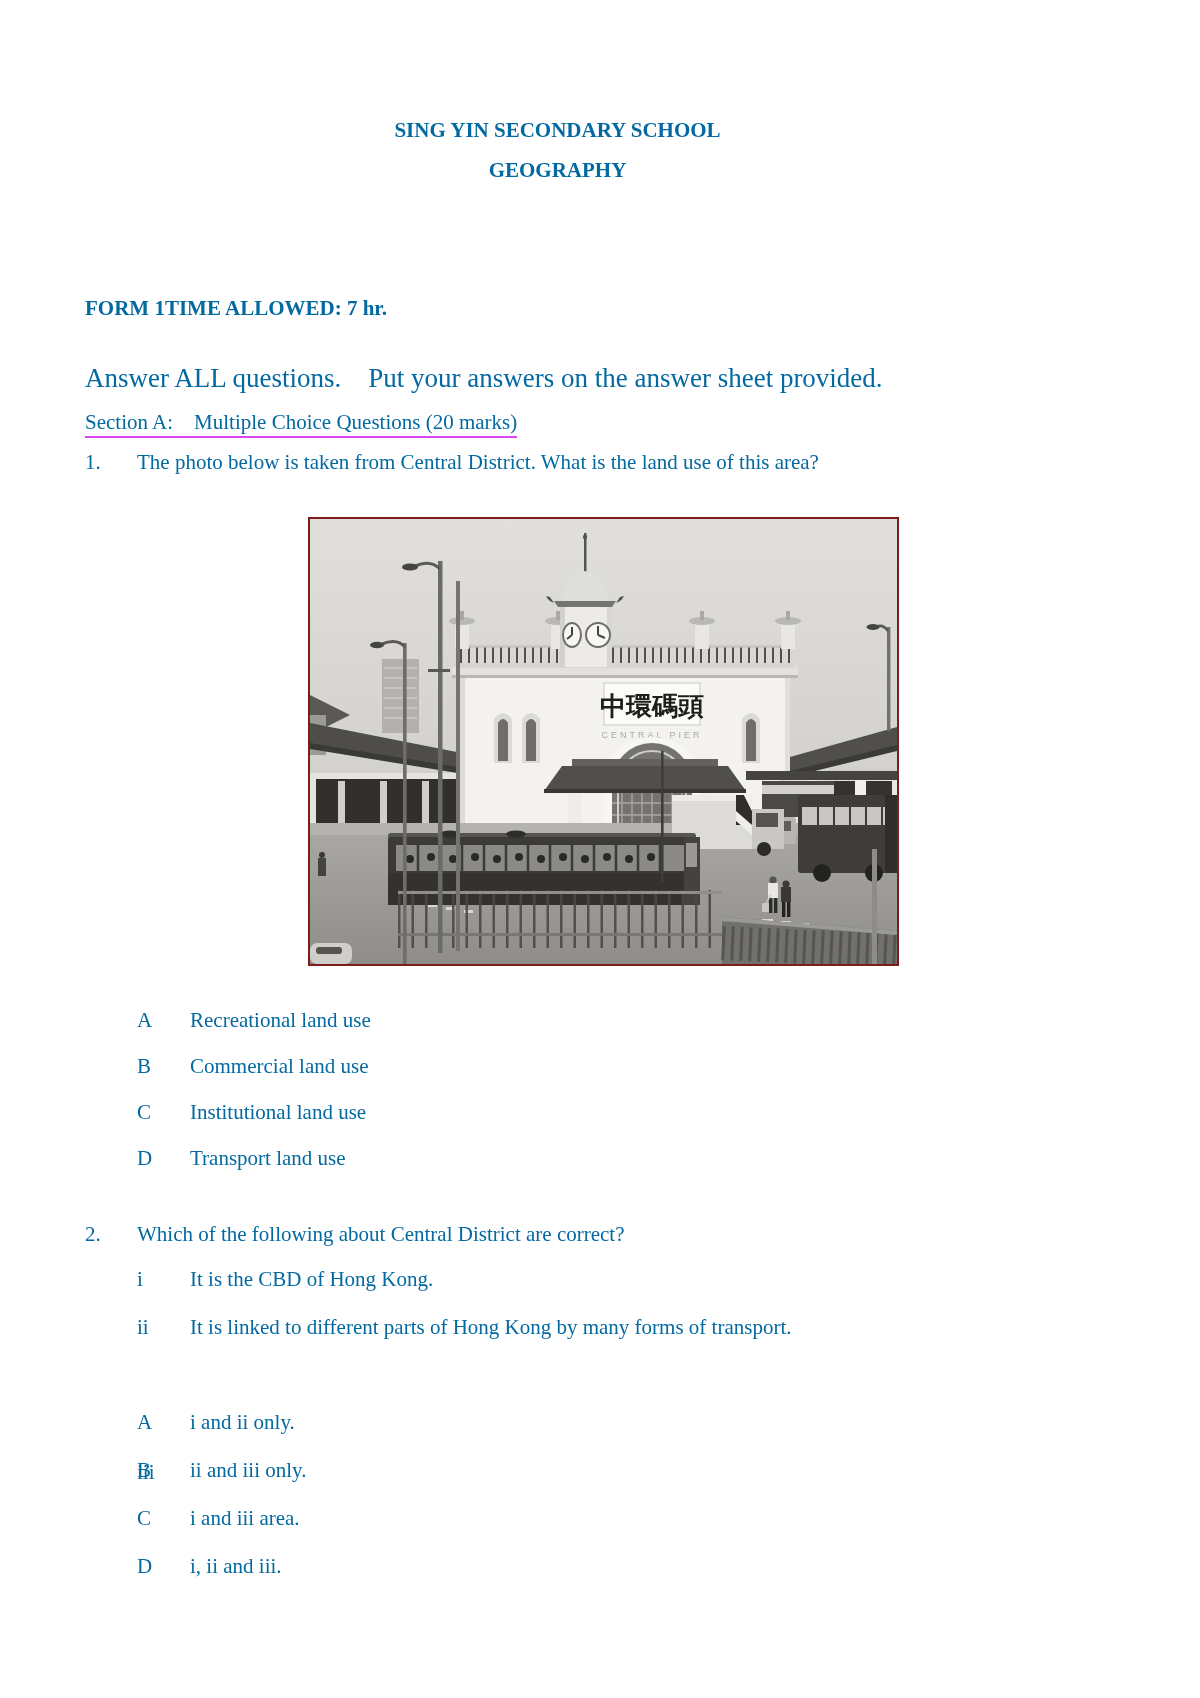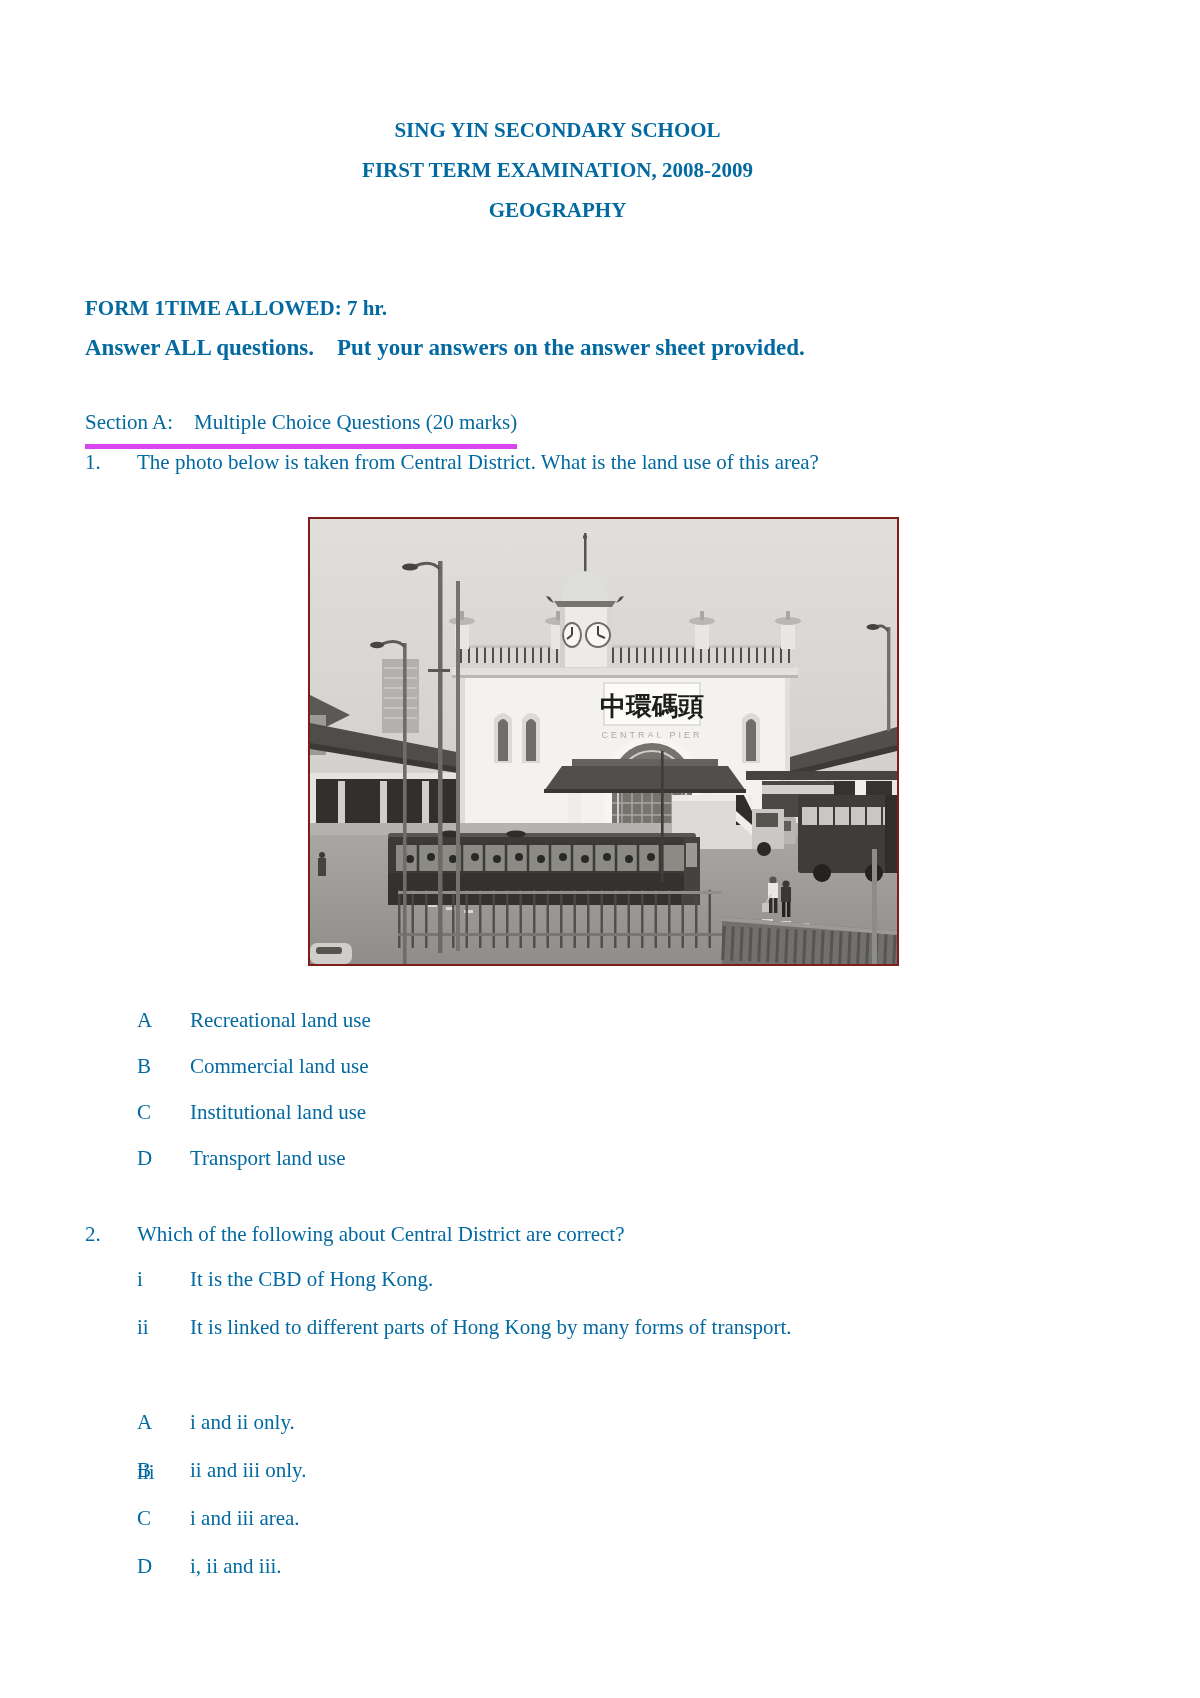--- a/index.html
+++ b/index.html
@@ -18,25 +18,25 @@
     text-align:center;
     font-weight:bold;
     font-size:21px;
     line-height:40px;
   }
   .row-flex{
     left:85px; width:990px;
     display:flex; 
     font-weight:bold; font-size:21px;
   }
-  .bold-line{font-weight:bold; font-size:23px; white-space:pre-wrap;}
+  .bold-line{font-weight:normal; font-size:27px; white-space:pre-wrap;margin-top:28px;}
   .section-head{
     font-size:21px;
-    border-bottom:5px solid #d946ef;
-    padding-bottom:10px;
+    border-bottom:2px solid #d946ef;
+    padding-bottom:2px;
     white-space:pre-wrap;
     margin-top:17px;
   }
   .q-row{left:85px; font-size:21px; display:flex;}
   .q-num{display:inline-block; width:52px; flex:0 0 52px;}
   .opt-row{left:137px; font-size:21px; display:flex;}
   .opt-letter{display:inline-block; width:53px; flex:0 0 53px;}
   .photo-frame{
     left:308px; top:517px;
     width:591px; height:449px;
@@ -46,21 +46,20 @@
   }
   .photo-frame svg{display:block;}
 </style>
 </head>
 <body>
 
 <div class="page">
 
   <div class="abs center-head" style="top:110px;">
     <div>SING YIN SECONDARY SCHOOL</div>
-    <div>FIRST TERM EXAMINATION, 2008-2009</div>
     <div>GEOGRAPHY</div>
   </div>
 
   <div class="abs row-flex" style="top:296px;">
     <span>FORM 1</span>
     <span>TIME ALLOWED: 7 hr.</span>
   </div>
 
   <div class="abs bold-line" style="top:335px; left:85px;">Answer ALL questions.    Put your answers on the answer sheet provided.</div>
 

